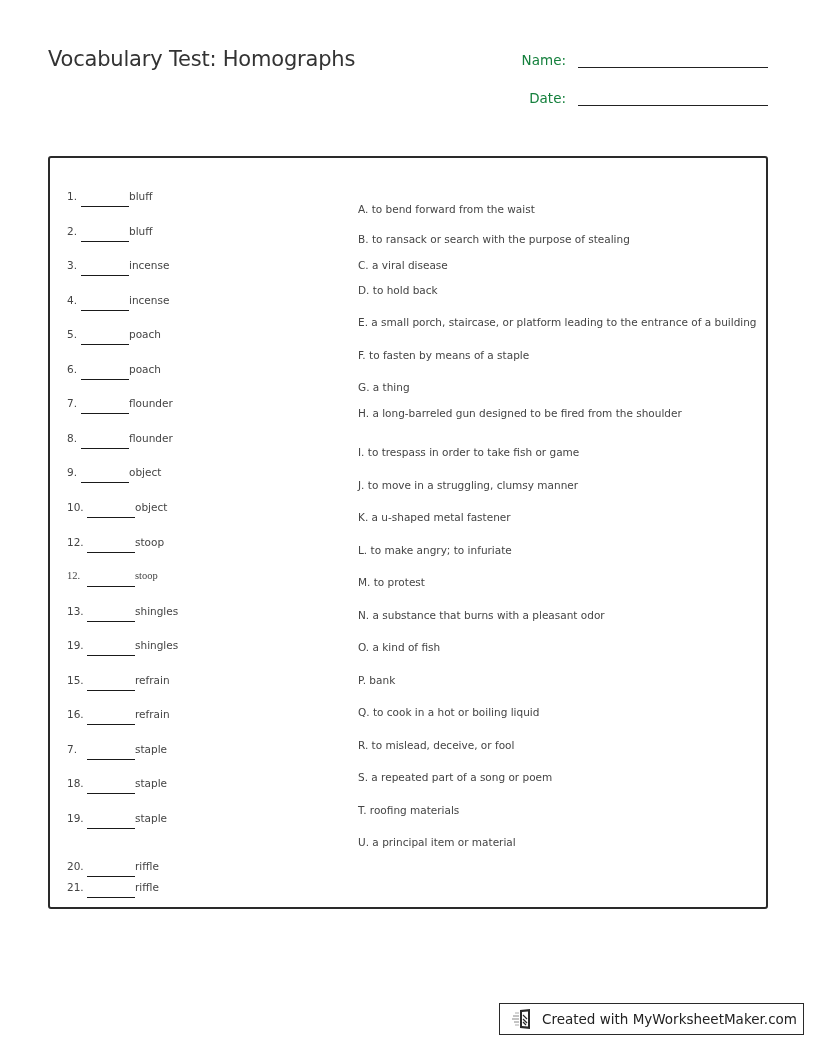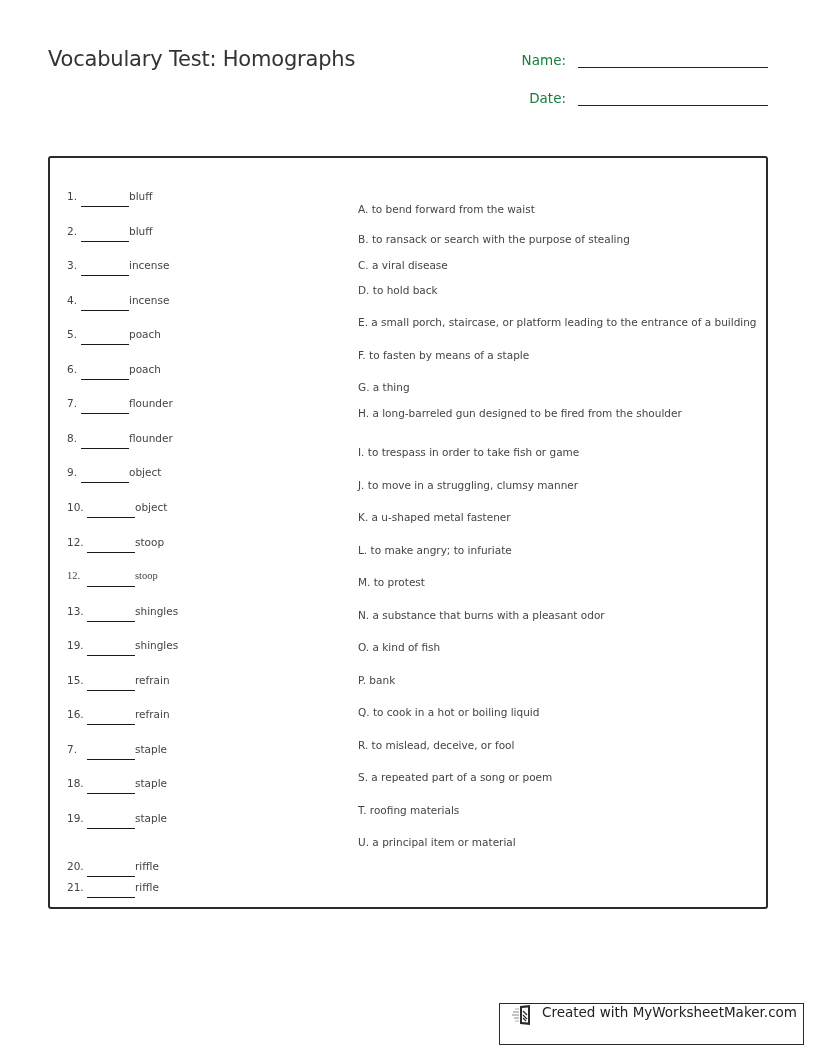--- a/index.html
+++ b/index.html
@@ -100,25 +100,25 @@
       white-space: nowrap;
       font-size: 10.5px;
       line-height: 14px;
       color: #444444;
     }
     .footer {
       position: absolute;
       left: 499px;
       top: 1003px;
       width: 305px;
-      height: 42px;
+      height: 32px;
       border: 1.5px solid #2a2a2a;
       box-sizing: border-box;
       display: flex;
-      align-items: flex-start;
+      align-items: center;
       padding-left: 12px;
     }
     .footer-icon {
       width: 24px;
       height: 22px;
       margin-right: 6px;
     }
     .footer-text {
       font-size: 13.5px;
       color: #222222;

